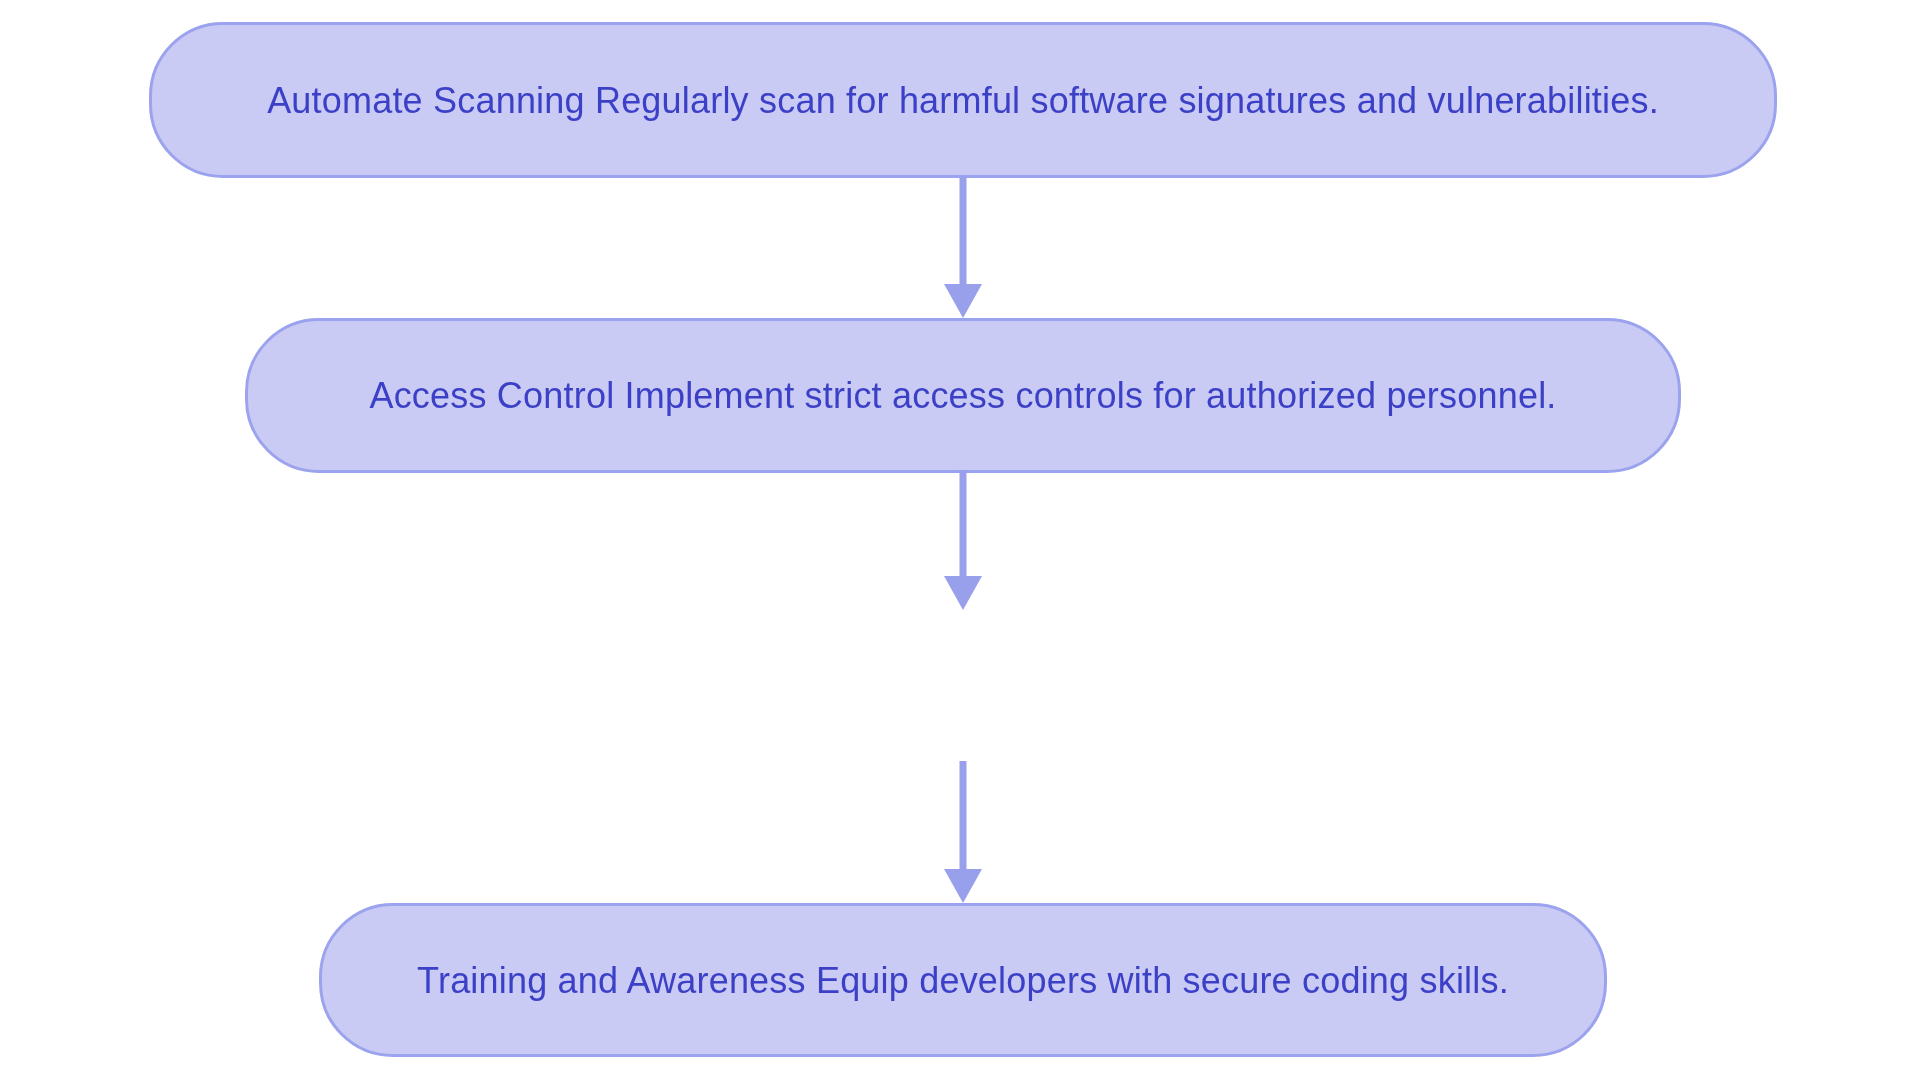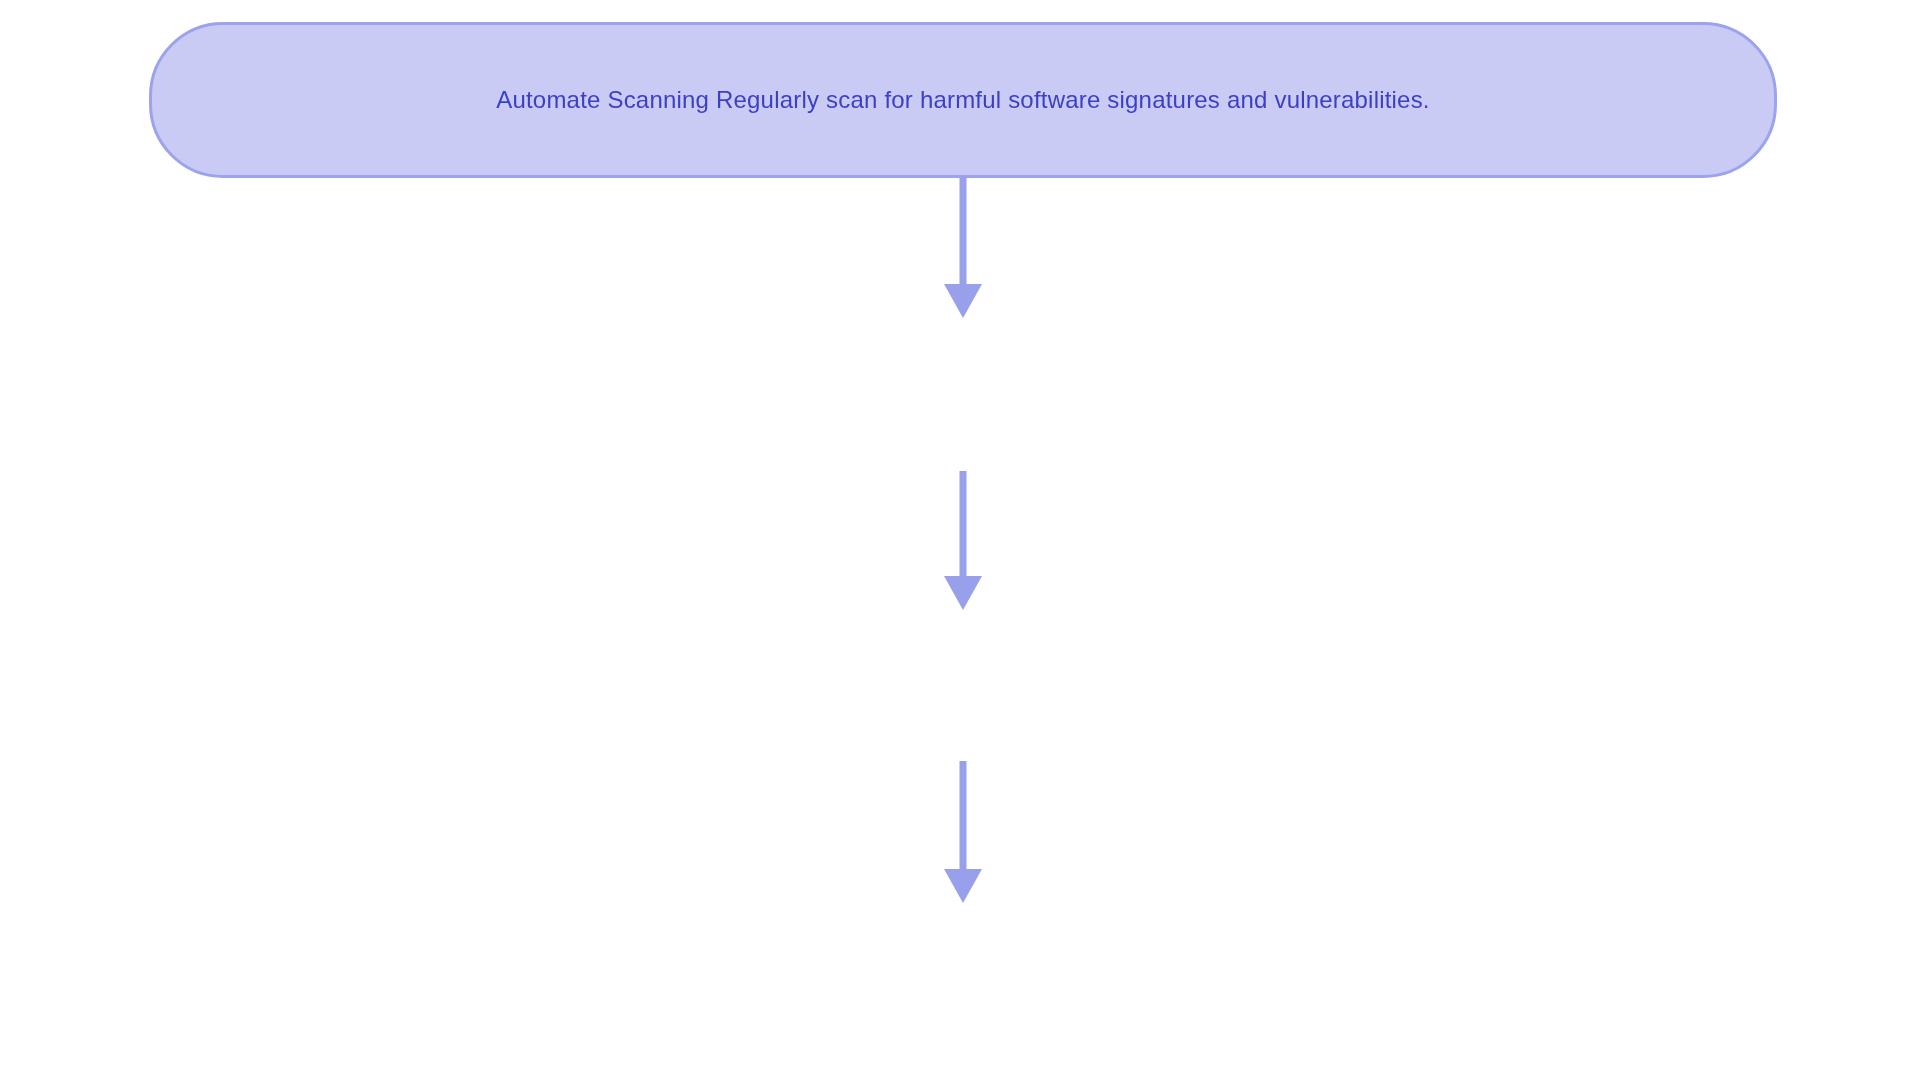--- a/index.html
+++ b/index.html
@@ -20,21 +20,21 @@
     box-sizing: border-box;
     display: flex;
     align-items: center;
     justify-content: center;
     background: var(--node-fill, #c9cbf5);
     border: 3px solid var(--node-border, #9ba3ee);
     border-radius: 74px;
     padding: 0 60px;
   }
   .node-label {
-    font-size: 24px;
+    font-size: 36px;
     font-weight: 400;
     letter-spacing: 0.2px;
     color: var(--text, #3c40c6);
     text-align: center;
     line-height: 1.25;
     white-space: nowrap;
   }
   .node-1 { left: 149px; top:  22px; width: 1628px; height: 156px; }
   .node-2 { left: 245px; top: 318px; width: 1436px; height: 155px; }
   .node-3 { left: 364px; top: 610px; width: 1198px; height: 153px; }
@@ -74,26 +74,32 @@
 
   <div class="node node-1">
     <span class="node-label">Automate Scanning Regularly scan for harmful software signatures and vulnerabilities.</span>
   </div>
 
   <div class="arrow arrow-1">
     <div class="shaft"></div>
     <div class="head"></div>
   </div>
 
+  <div class="node node-2">
+    <span class="node-label">Access Control Implement strict access controls for authorized personnel.</span>
+  </div>
 
   <div class="arrow arrow-2">
     <div class="shaft"></div>
     <div class="head"></div>
   </div>
 
 
   <div class="arrow arrow-3">
     <div class="shaft"></div>
     <div class="head"></div>
   </div>
 
+  <div class="node node-4">
+    <span class="node-label">Training and Awareness Equip developers with secure coding skills.</span>
+  </div>
 
 </div>
 
 </body></html>

